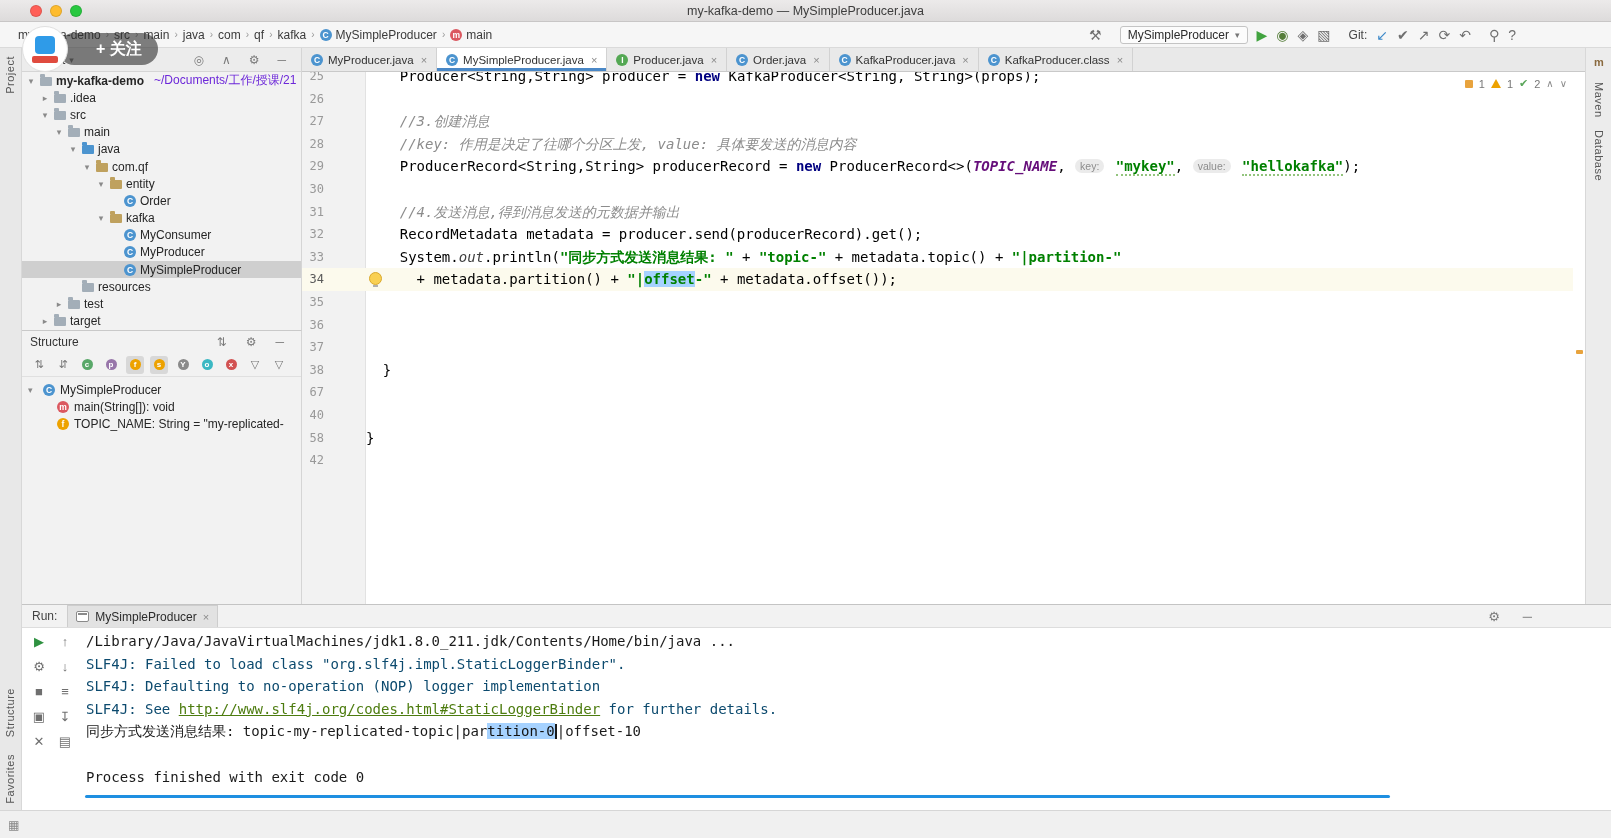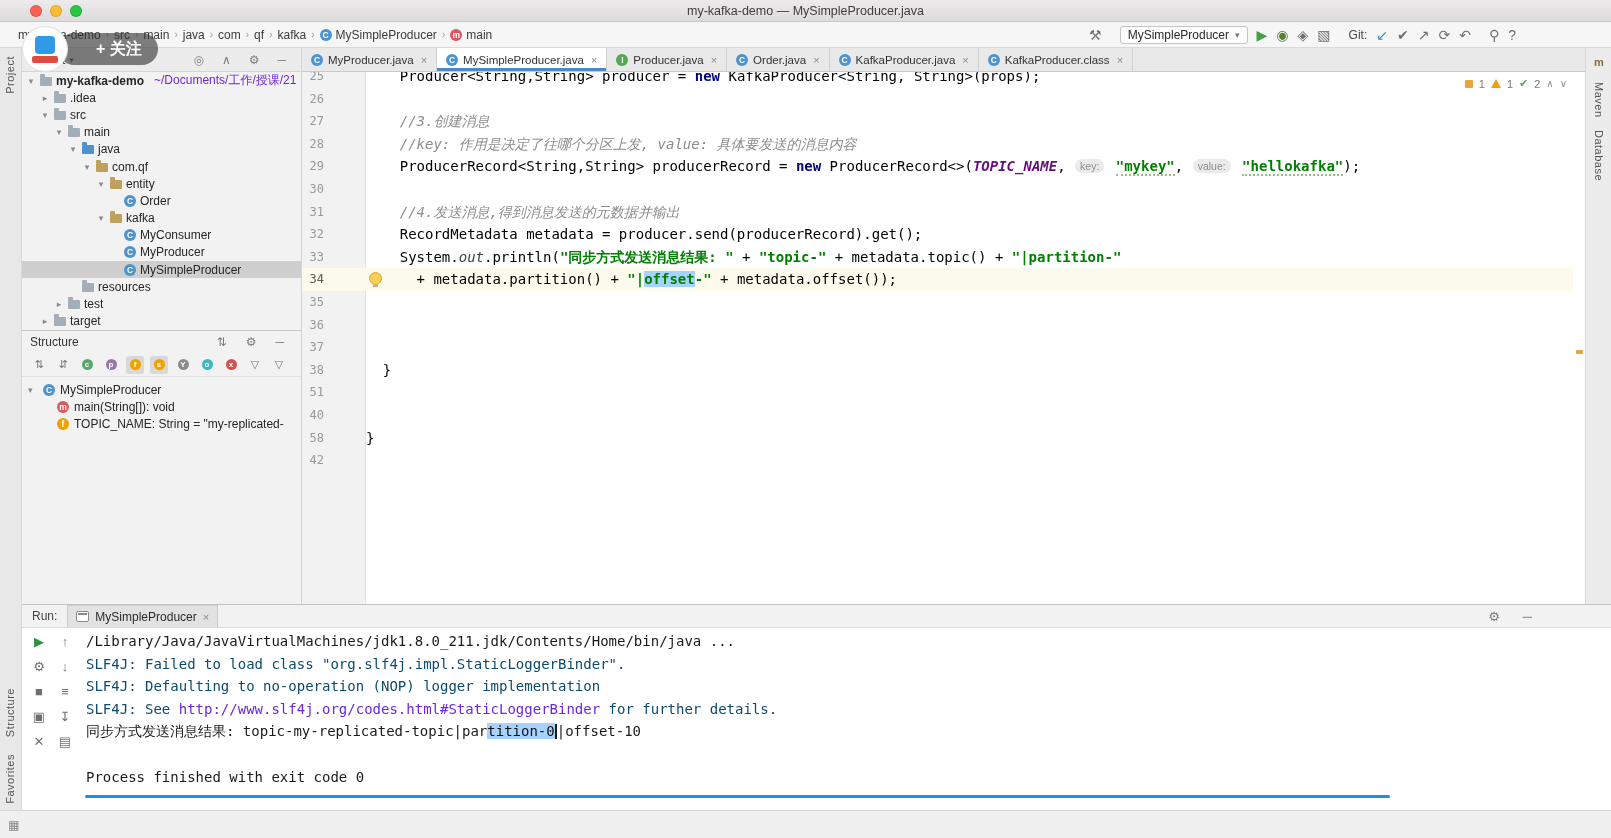--- a/index.html
+++ b/index.html
@@ -105,21 +105,21 @@
   .consicon::before{content:"";position:absolute;left:1px;top:1px;right:1px;height:2px;background:#8a8a8a}
   .rh-icons{margin-left:auto;display:flex;gap:14px;color:#7a7a7a;font-size:13px;padding-right:60px}
   .runbody{position:absolute;left:22px;right:0;top:628px;bottom:28px;background:#fff}
   .runicons{position:absolute;left:0;top:4px;width:64px;display:grid;grid-template-columns:24px 24px;gap:7px 2px;justify-content:center}
   .ric{width:20px;height:18px;display:flex;align-items:center;justify-content:center;color:#6f6f6f;font-size:13px}
   .ric.green{color:#2E9140}
   .console{position:absolute;left:64px;right:0;top:0;bottom:0;padding-top:2px;overflow:hidden}
   .con-line{height:22.6px;line-height:22.6px;font-size:14px;white-space:pre}
   .co{color:#1a1a1a}
   .ce{color:#0c4a6e}
-  .clk{color:#6d28d9;}
+  .clk{color:#4d7c0f;text-decoration:underline}
   .csel{background:#A6D2FF;color:#111}
   .caret{display:inline-block;width:0;border-left:2px solid #1a1a1a;height:15px;vertical-align:-3px}
 
   
   .statusbar{position:absolute;left:0;right:0;bottom:0;height:28px;background:#F0F0F0;border-top:1px solid #D6D6D6;display:flex;align-items:center;padding:0 8px}
   .switcher{color:#8a8a8a;font-size:12px}
   .progress{position:absolute;left:85px;top:795px;width:1305px;height:3px;background:#1E8FE1;border-radius:2px}
 
   
   .overlay{position:absolute;left:22px;top:26px;height:46px;z-index:50;display:flex;align-items:center}
@@ -438,21 +438,21 @@
       </div>
       <div class="cl">
         <span class="lnum">37</span>
         <span class="ct"></span>
       </div>
       <div class="cl">
         <span class="lnum">38</span>
         <span class="ct"><span class="t-d">  }</span></span>
       </div>
       <div class="cl">
-        <span class="lnum">51</span>
+        <span class="lnum">67</span>
         <span class="ct"></span>
       </div>
       <div class="cl">
         <span class="lnum">40</span>
         <span class="ct"></span>
       </div>
       <div class="cl">
         <span class="lnum">58</span>
         <span class="ct"><span class="t-d">}</span></span>
       </div>

